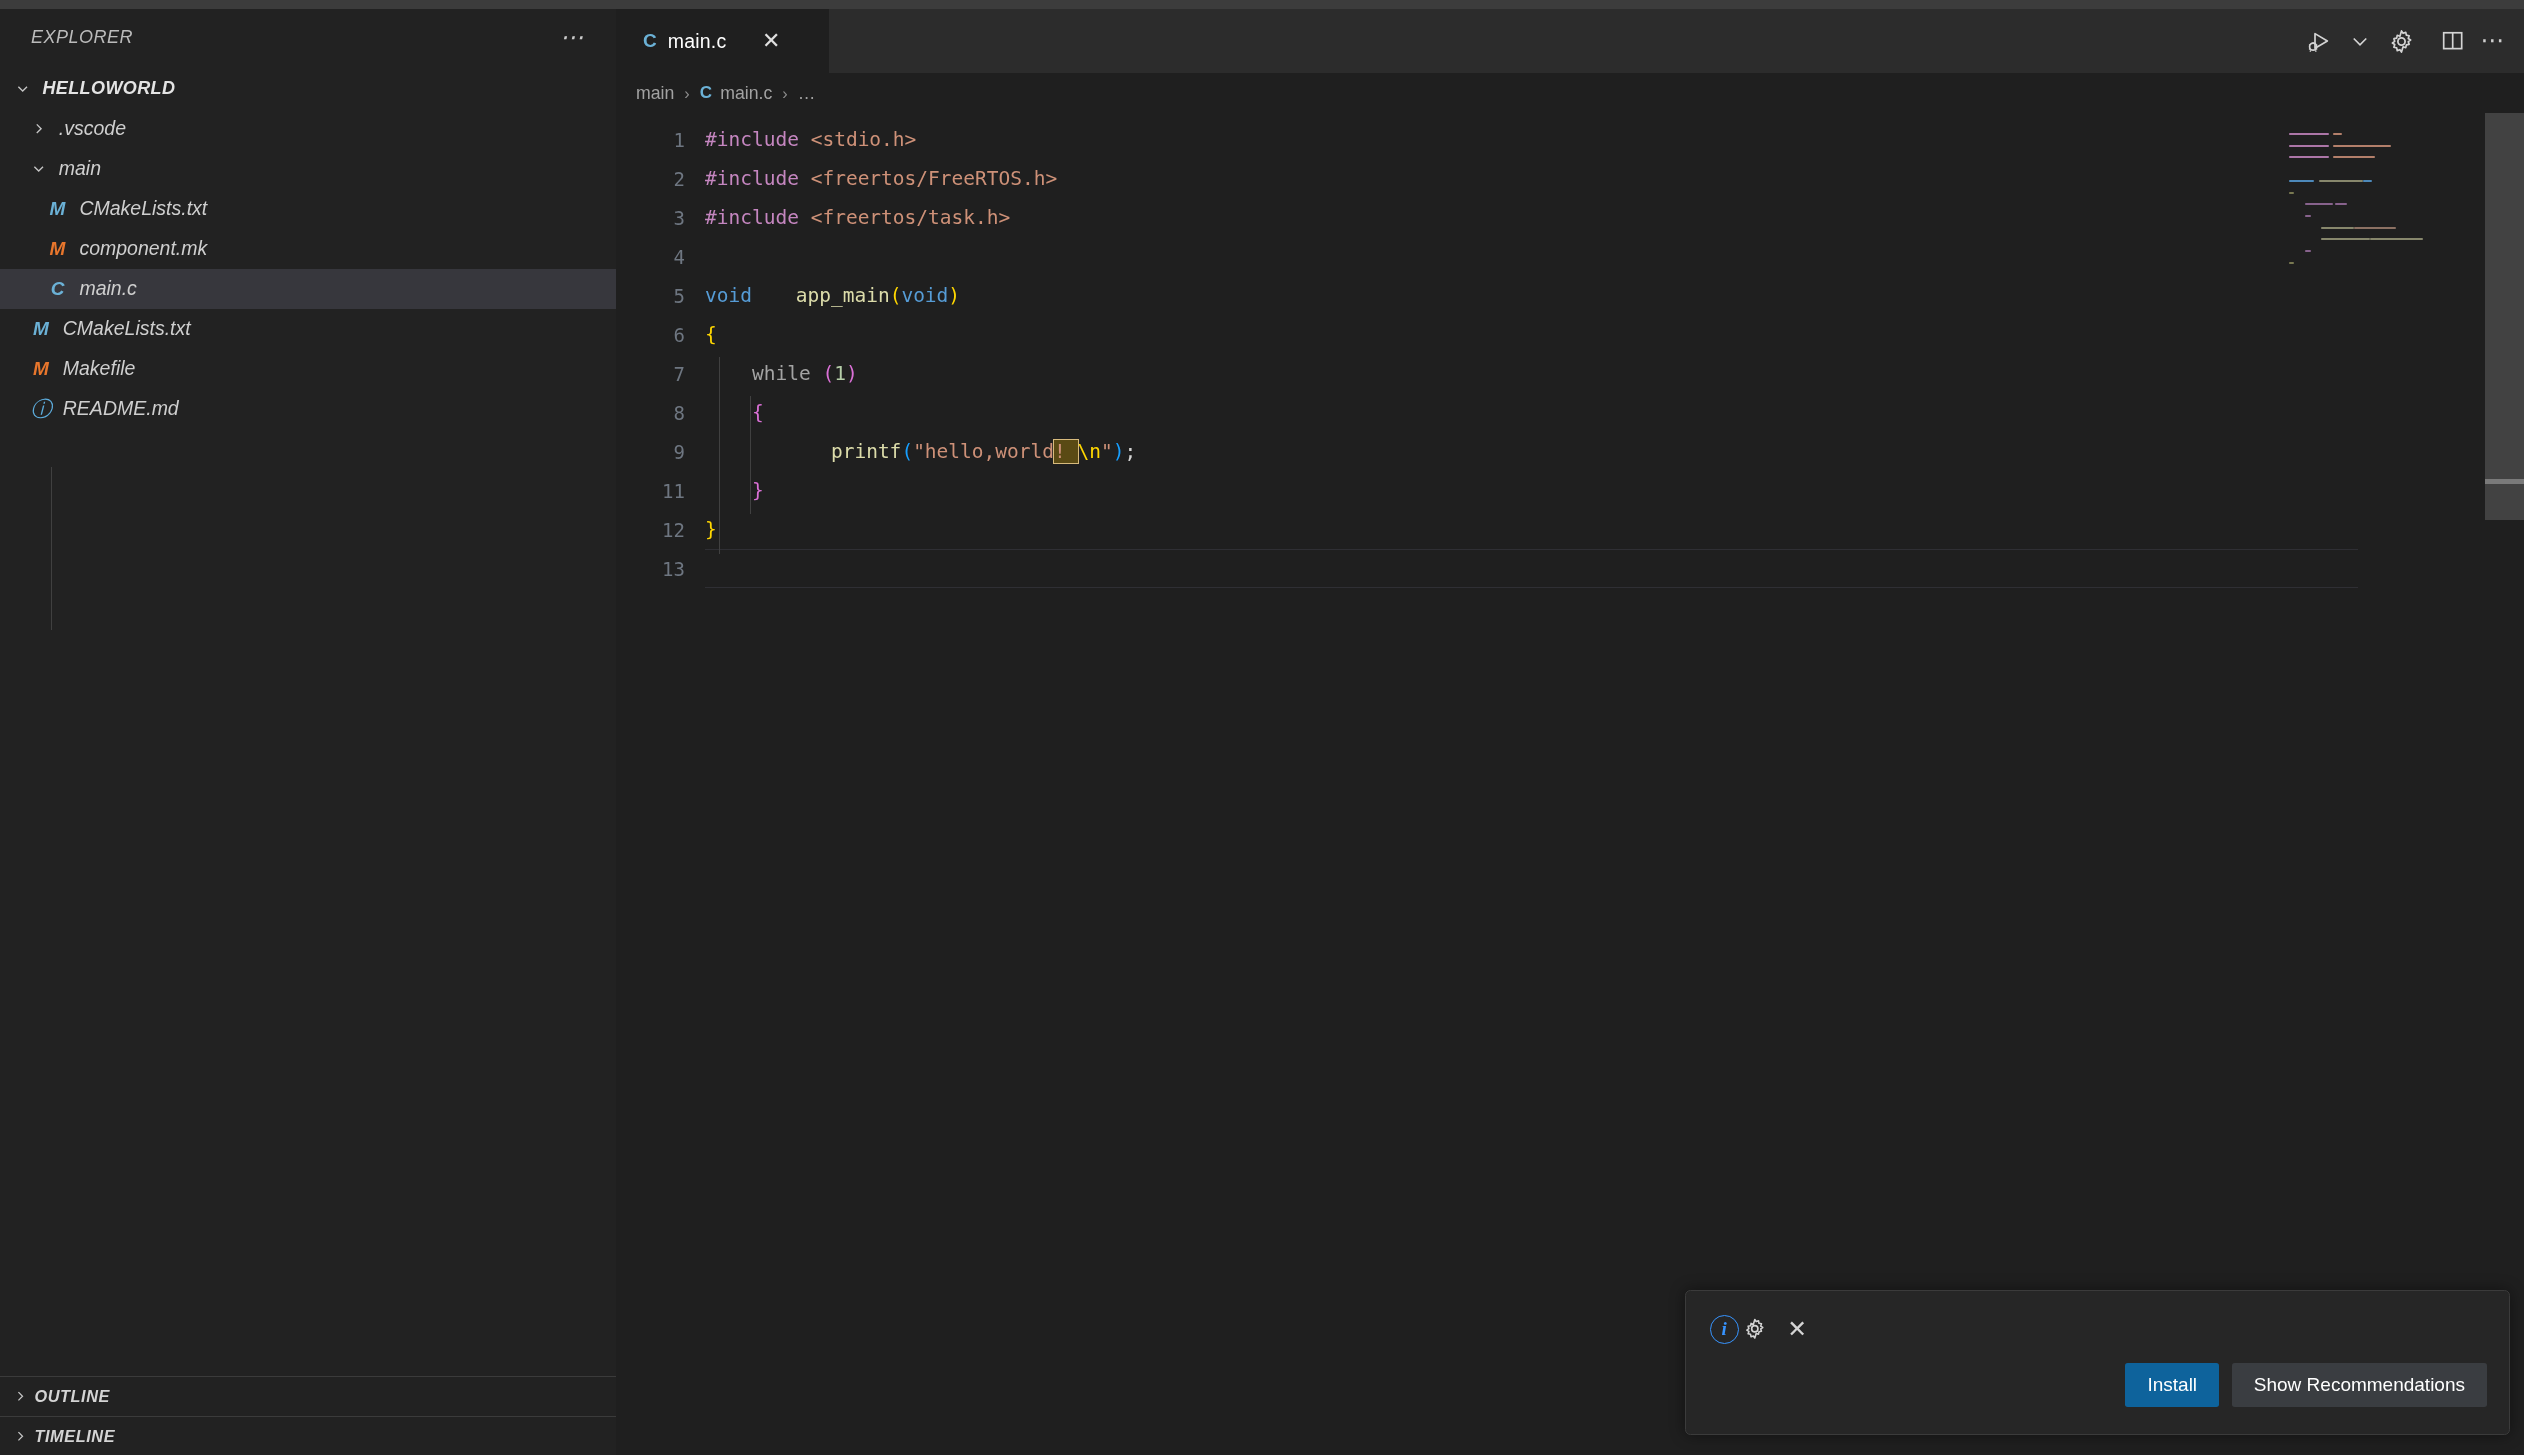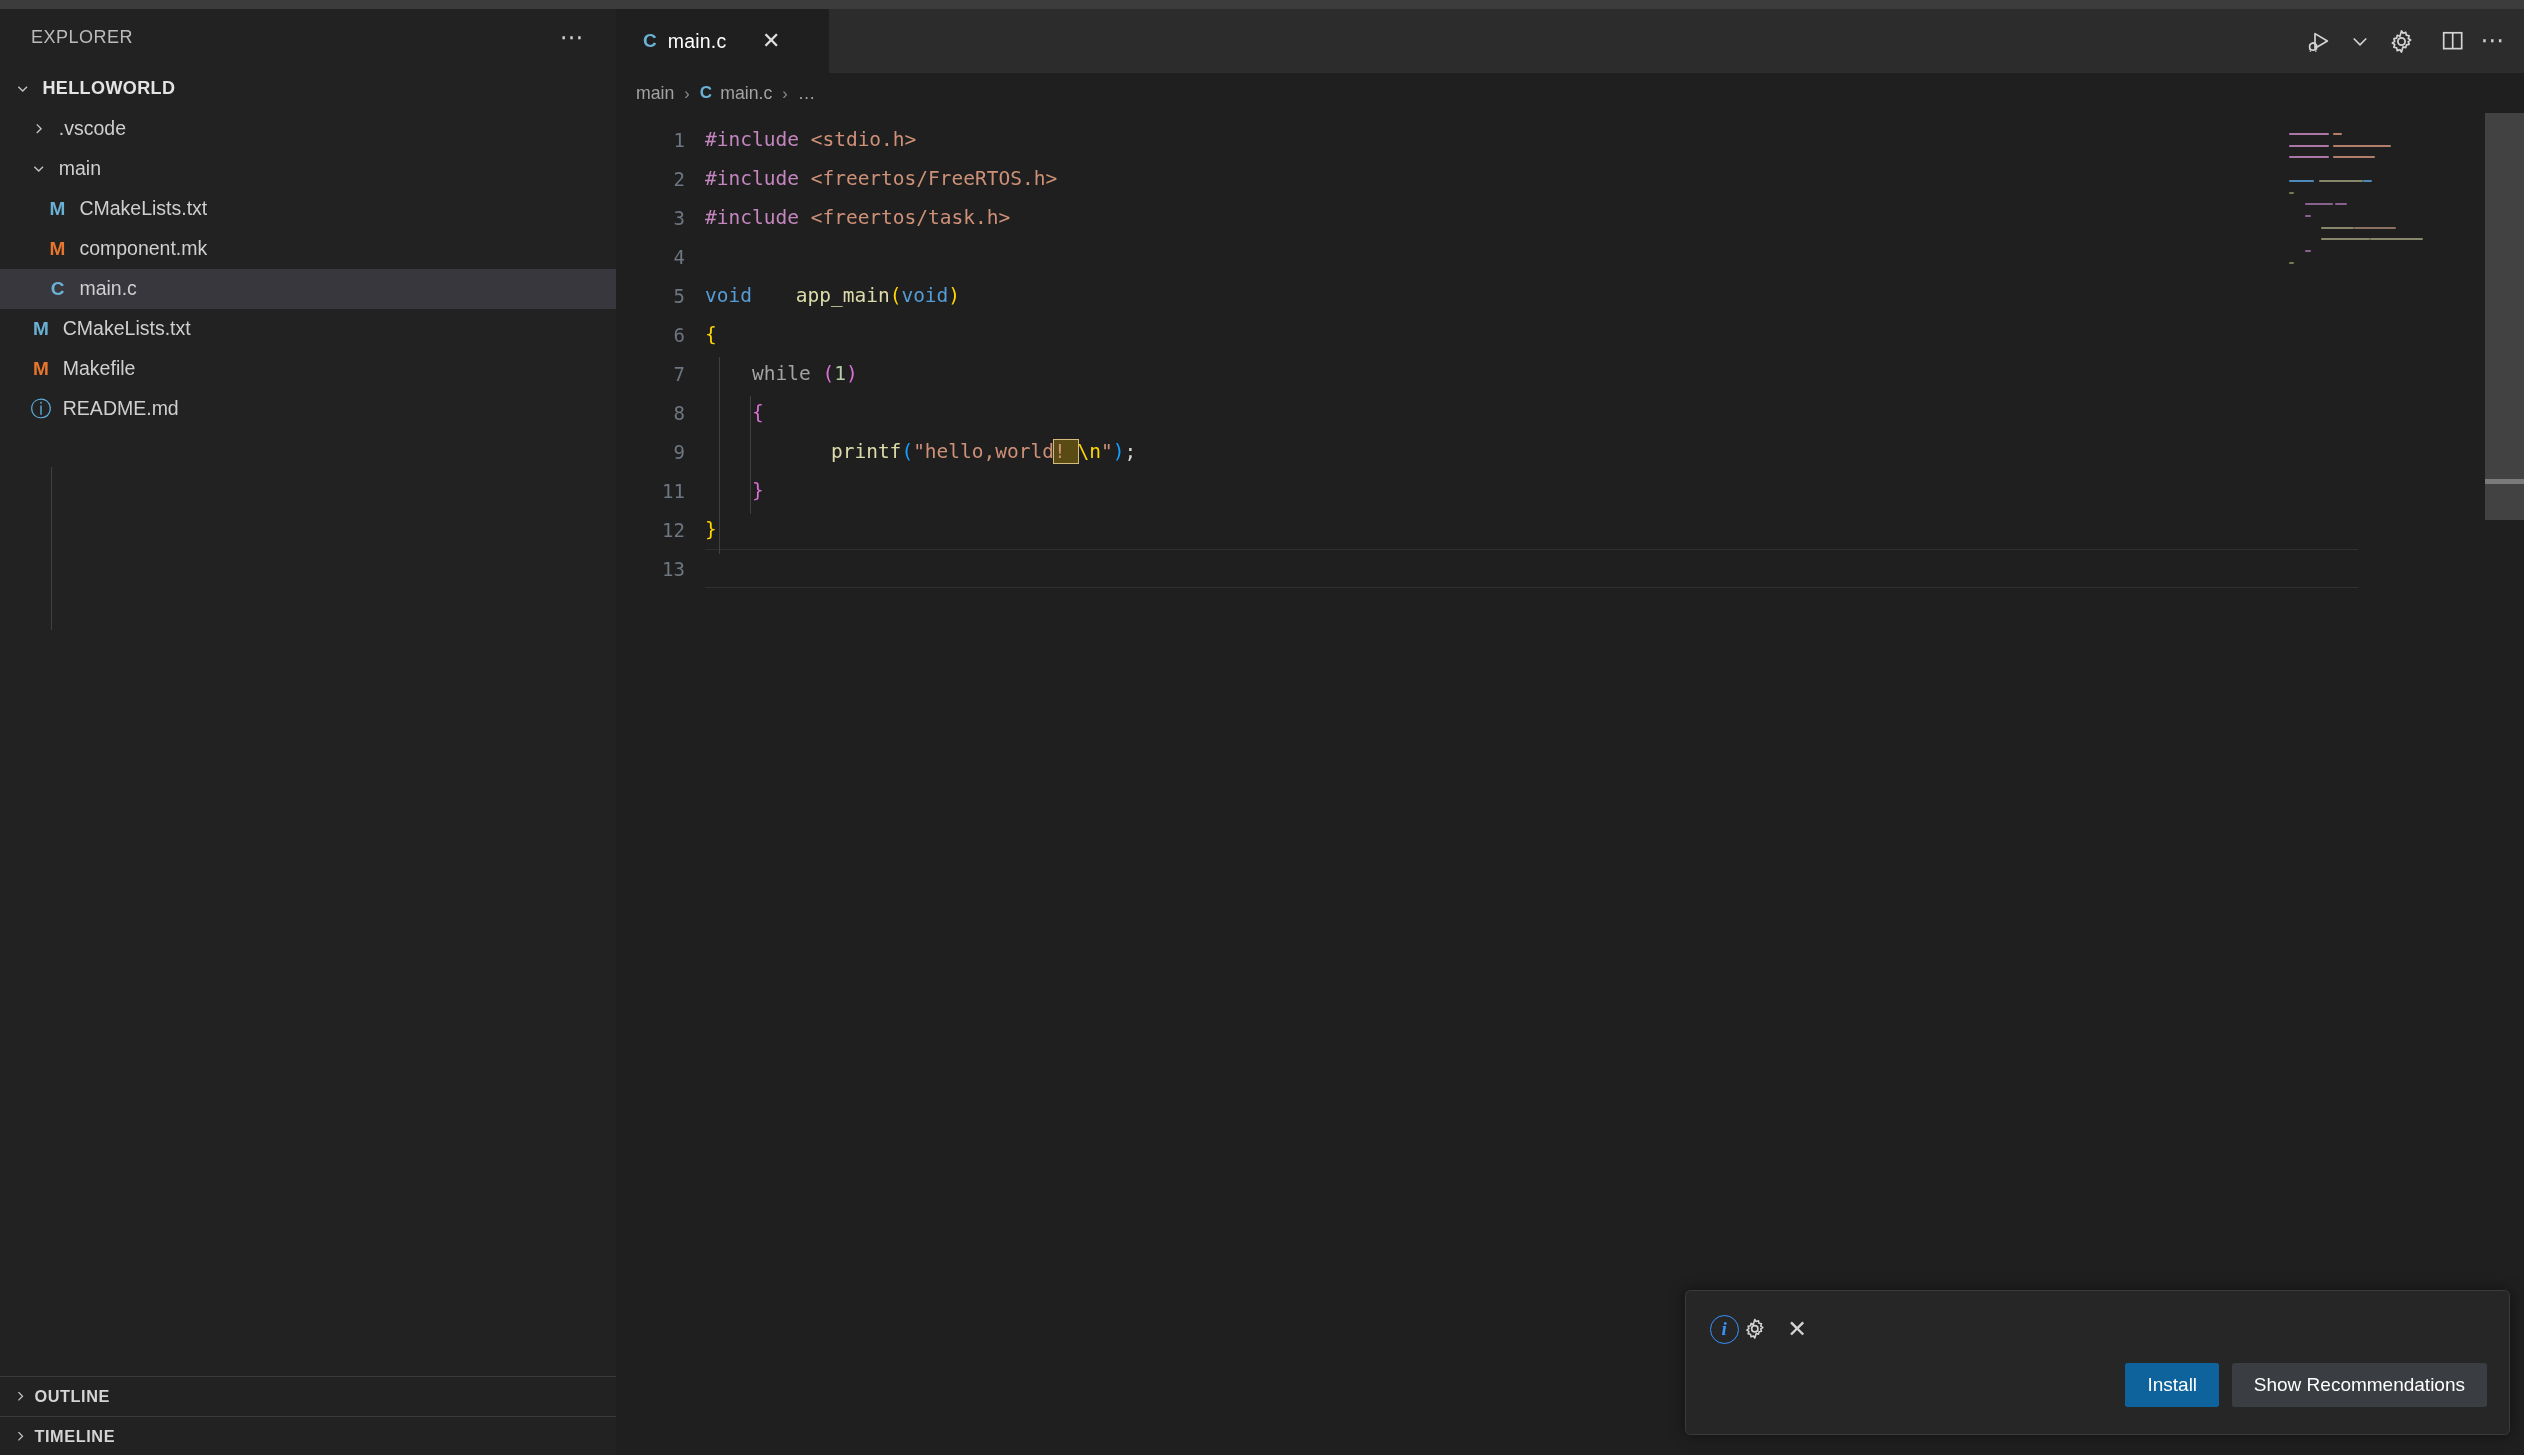--- a/index.html
+++ b/index.html
@@ -16,20 +16,21 @@
   
   .titlebar{
     position:absolute; left:0; top:0; width:2525px; height:9px;
     background:#3c3c3c;
   }
 
   
   .sidebar{
     position:absolute; left:0; top:9px; width:616px; height:1447px;
     background:#222222;
+    font-style:italic;
   }
   .sb-header{
     position:relative; height:56px; display:flex; align-items:center;
     padding:0 23.6px 0 31px;
   }
   .sb-header .title{
     font-size:18px; letter-spacing:0.5px; color:#bbbbbb; flex:1;
     font-weight:400;
   }
   .sb-header .dots{

